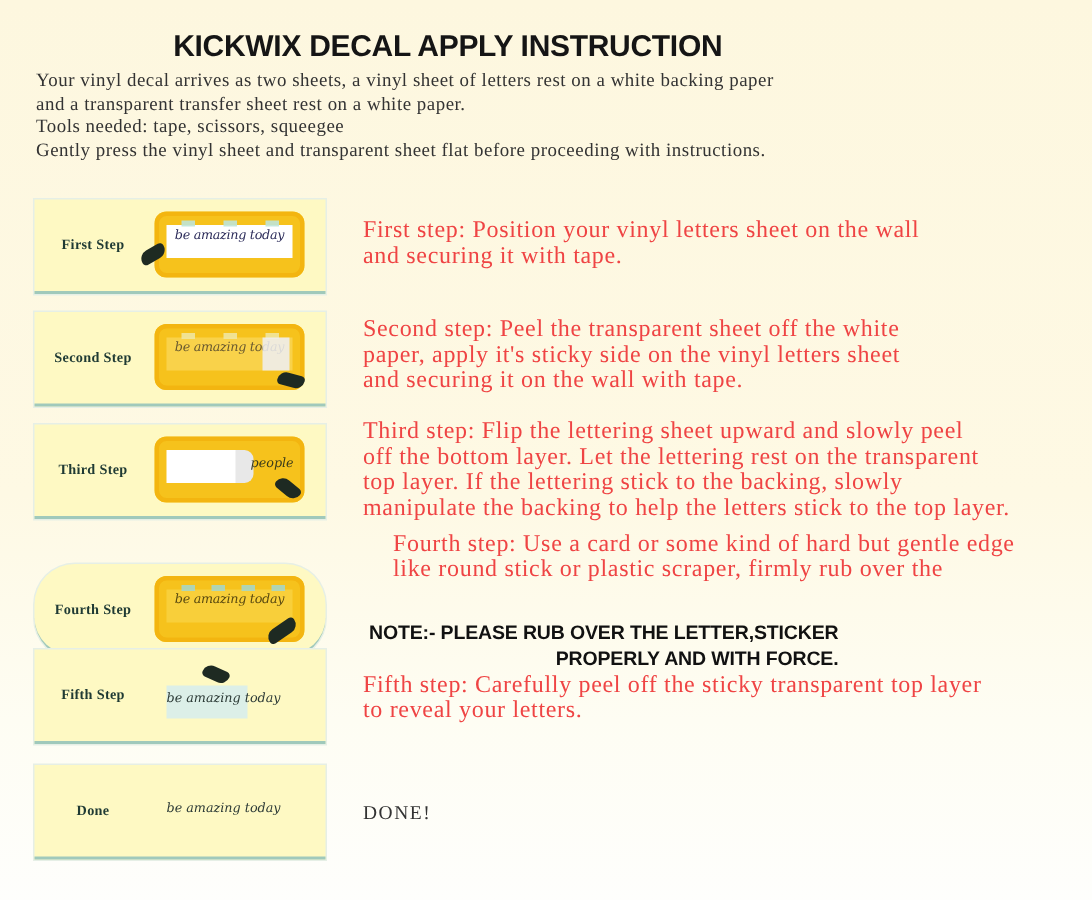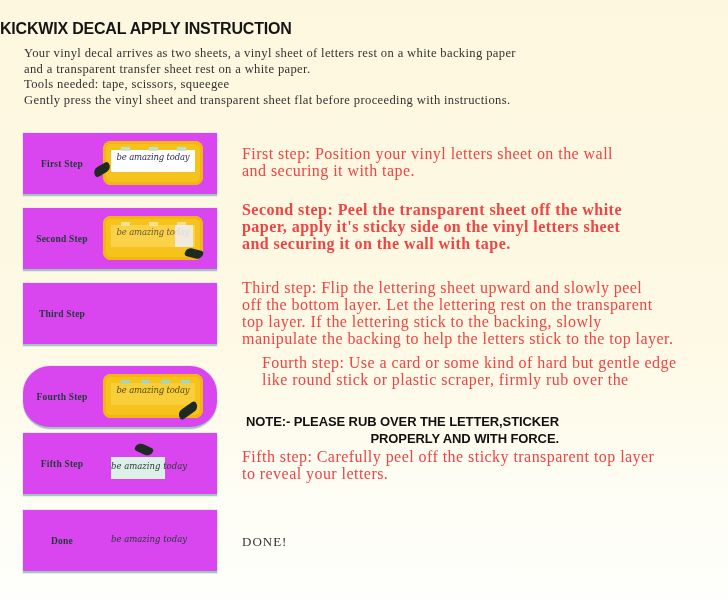--- a/index.html
+++ b/index.html
@@ -12,23 +12,24 @@
       overflow: hidden;
       position: relative;
       background: linear-gradient(to bottom, #fdf7df 0%, #fef9e4 55%, #fefdf3 80%, #fefefc 100%);
       color: #2a2a2a;
     }
     .title {
       position: absolute;
       left: 0;
       width: 597px;
       top: 20px;
+      text-align: center;
       font-family: "Liberation Sans", sans-serif;
       font-weight: bold;
-      font-size: 16px;
+      font-size: 20px;
       letter-spacing: -0.2px;
       color: #151515;
     }
     .intro {
       position: absolute;
       left: 24px;
       top: 46px;
       width: 690px;
       font-family: "Liberation Serif", serif;
       font-size: 12.6px;
@@ -36,21 +37,21 @@
       color: #333;
       letter-spacing: 0.35px;
     }
     .intro div { white-space: nowrap; }
 
     .panel {
       position: absolute;
       left: 23px;
       width: 194px;
       height: 61px;
-      background: #d946ef;
+      background: #fef9c3;
       border-bottom: 2px solid #a0c9bb;
       box-shadow: 0 0 0 1px #e6efe6;
     }
     .panel-label {
       position: absolute;
       left: 0;
       width: 78px;
       top: 0;
       height: 61px;
       display: flex;
@@ -179,23 +180,30 @@
       <span class="tape" style="left:66px;background:#f0e6a0;"></span>
       <div class="decal-text" style="color:#6a5a30;">be amazing today</div>
       <span style="position:absolute;right:2px;top:0;width:18px;height:22px;background:#eef0f6;opacity:0.85;"></span>
     </div>
     <span class="hand" style="left:82px;top:33px;transform:rotate(15deg);"></span>
   </div>
 </div>
 
 <div class="panel" style="top:283px;">
   <div class="panel-label">Third Step</div>
-</div>
-
-<div class="panel" style="top:366px;border-radius:27px;">
+  <div class="decal-frame">
+    <div class="decal-sheet" style="width:52px;background:#ffffff;">
+      <span style="position:absolute;right:-6px;top:0;width:12px;height:22px;background:#e8e8e8;border-radius:0 6px 6px 0;"></span>
+    </div>
+    <div style="position:absolute;left:64px;top:13px;font-family:'DejaVu Serif',serif;font-style:italic;font-size:8.5px;color:#3a3a1a;">people</div>
+    <span class="hand" style="left:80px;top:30px;transform:rotate(40deg);"></span>
+  </div>
+</div>
+
+<div class="panel" style="top:376px;border-radius:27px;">
   <div class="panel-label">Fourth Step</div>
   <div class="decal-frame">
     <div class="decal-sheet" style="background:#f8cf3a;">
       <span class="tape" style="left:10px;background:#a9d6c4;"></span>
       <span class="tape" style="left:30px;background:#a9d6c4;"></span>
       <span class="tape" style="left:50px;background:#a9d6c4;"></span>
       <span class="tape" style="left:70px;background:#a9d6c4;"></span>
       <div class="decal-text" style="color:#5a4a10;">be amazing today</div>
     </div>
     <span class="hand" style="left:74px;top:32px;width:22px;transform:rotate(-35deg);"></span>
@@ -212,21 +220,21 @@
 <div class="panel" style="top:510px;">
   <div class="panel-label">Done</div>
   <div style="position:absolute;left:88px;top:24px;width:96px;font-family:'DejaVu Serif',serif;font-style:italic;font-size:8.5px;color:#2c3a36;white-space:nowrap;">be amazing today</div>
 </div>
 
 <div class="step-text" style="top:145px;">
   <div>First step:  Position your vinyl letters sheet on the wall</div>
   <div>and securing it with tape.</div>
 </div>
 
-<div class="step-text" style="top:201px;font-weight:bold;">
+<div class="step-text" style="top:211px;">
   <div>Second step:  Peel the transparent sheet off the white</div>
   <div>paper,  apply it's sticky side on the vinyl letters sheet</div>
   <div>and securing it on the wall with tape.</div>
 </div>
 
 <div class="step-text" style="top:279px;">
   <div>Third step:  Flip the lettering sheet upward and slowly peel</div>
   <div>off the bottom layer.  Let the lettering rest on the transparent</div>
   <div>top layer. If the lettering stick to the backing,  slowly</div>
   <div>manipulate the backing to help the letters stick to the top layer.</div>

